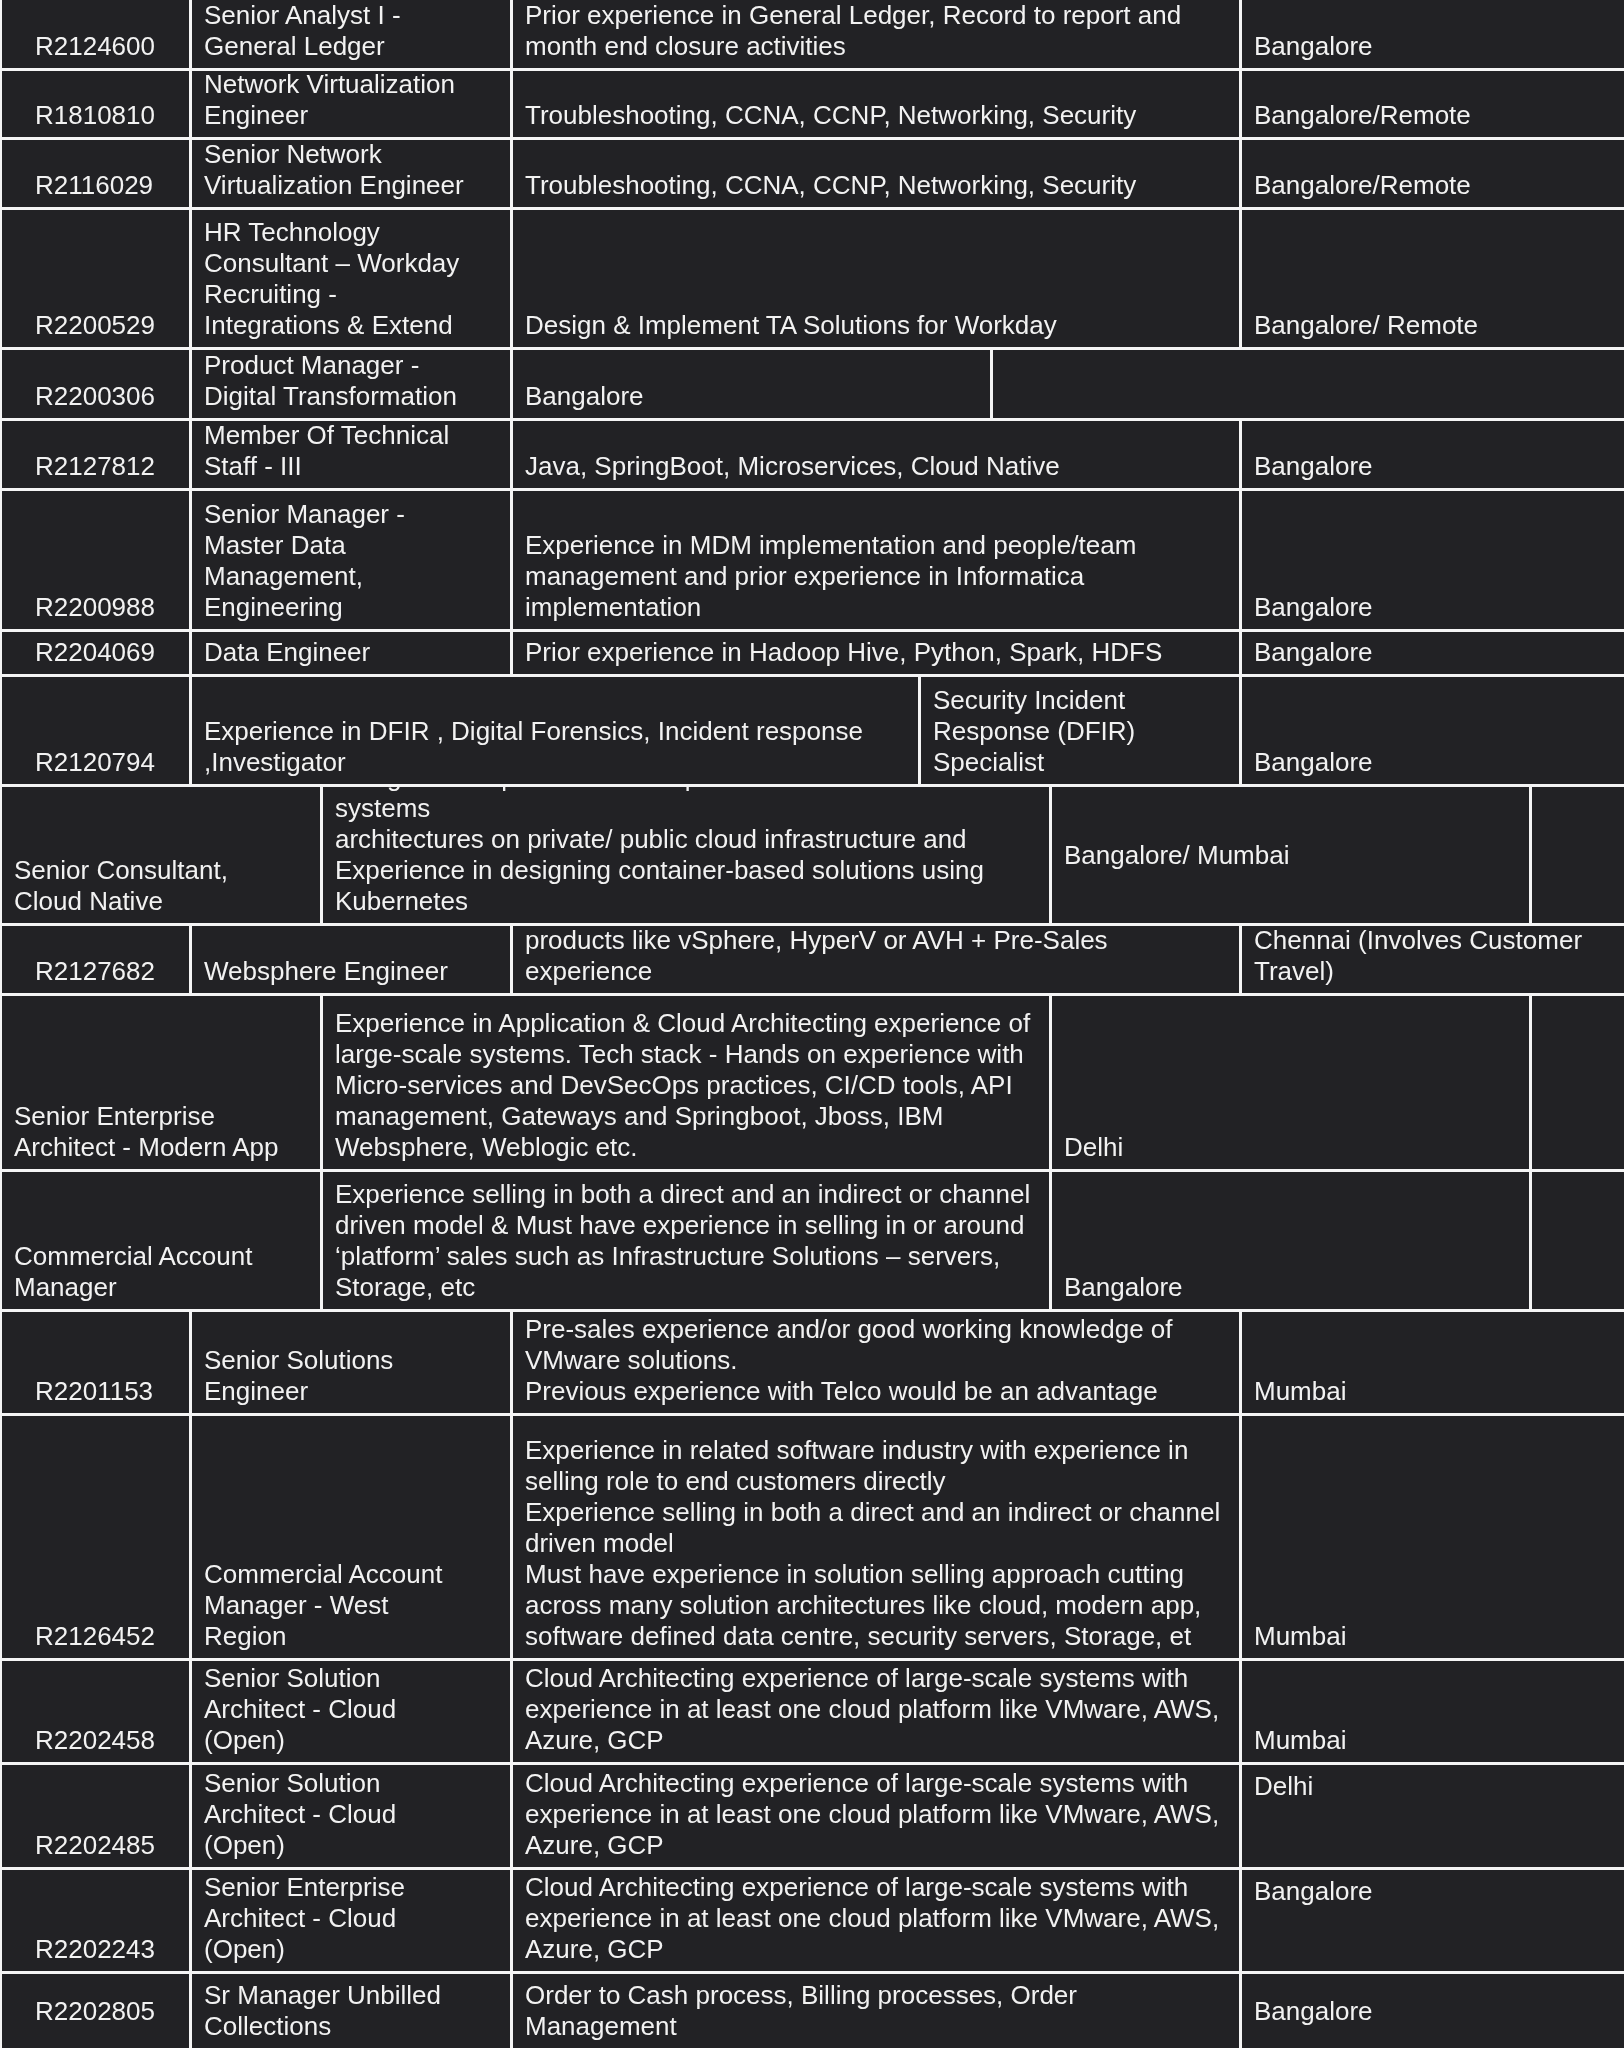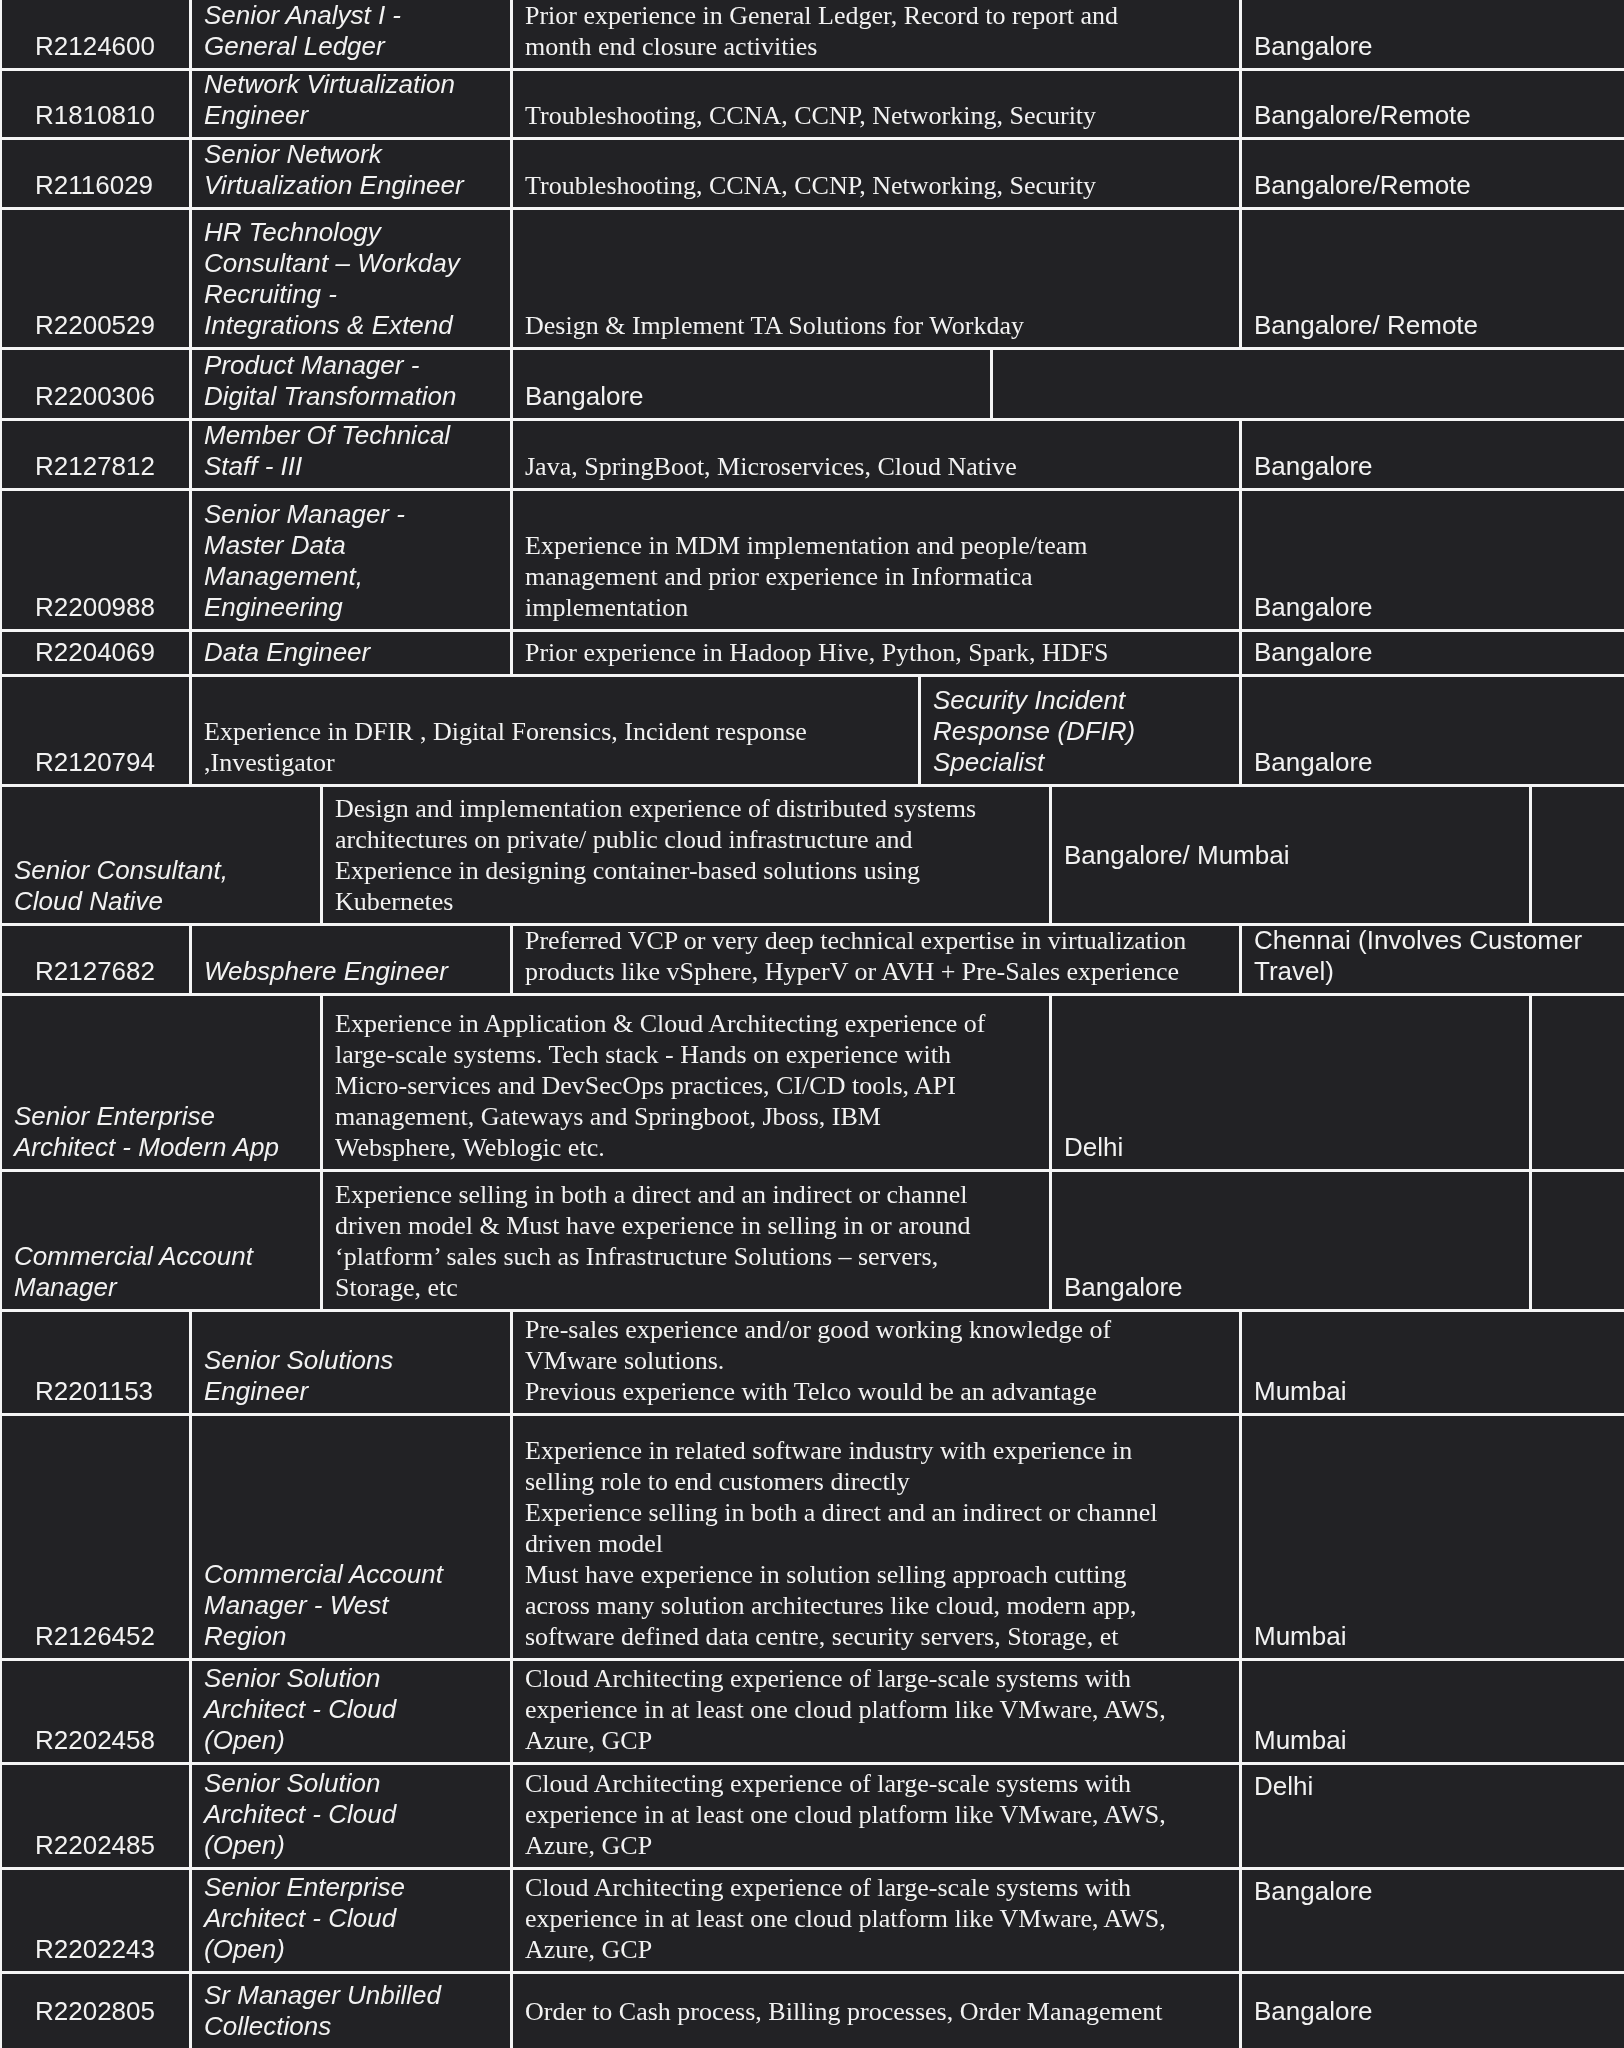--- a/index.html
+++ b/index.html
@@ -26,22 +26,22 @@
     box-sizing: border-box;
     border-right: 3px solid #f5f5f5;
     display: flex;
     flex-direction: column;
     justify-content: flex-end;       
     padding: 0 6px 6px 12px;
     white-space: pre-line;
     overflow: hidden;
   }
   .c-id    { width: 170px; padding-left: 13px; margin-left: 20px; }
-  .c-title { width: 321px; font-style: italic; }
-  .c-desc  { width: 729px; font-family: Liberation Serif, serif; }
+  .c-title { width: 321px; }
+  .c-desc  { width: 729px; }
   .c-loc   { width: 480px; }
   .v-top   { justify-content: flex-start; padding-top: 6px; }
   .v-mid   { justify-content: center; padding-bottom: 0; }
 </style>
 </head>
 <body>
 
 <div class="table">
 
   <div class="row" style="height:71px">

